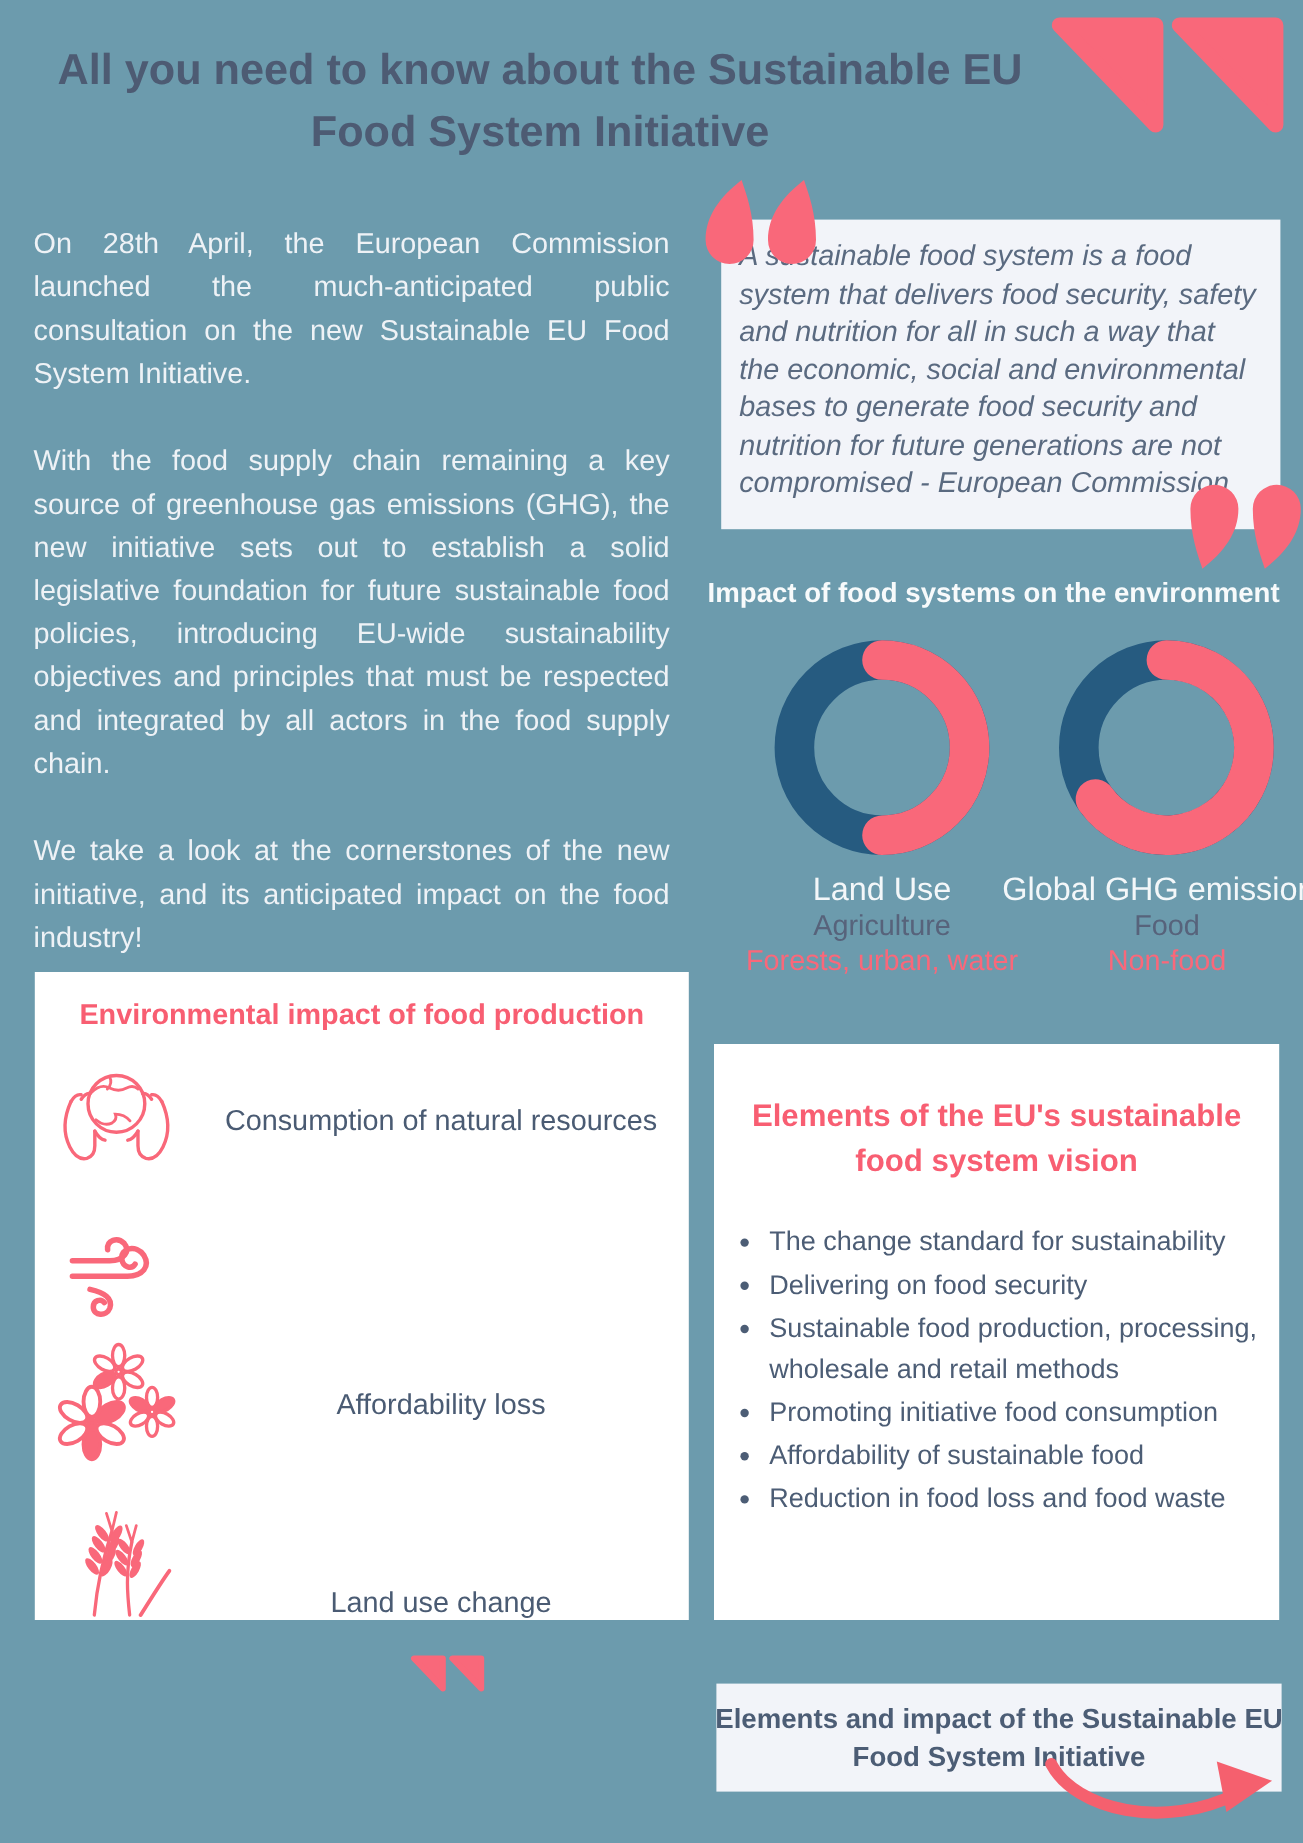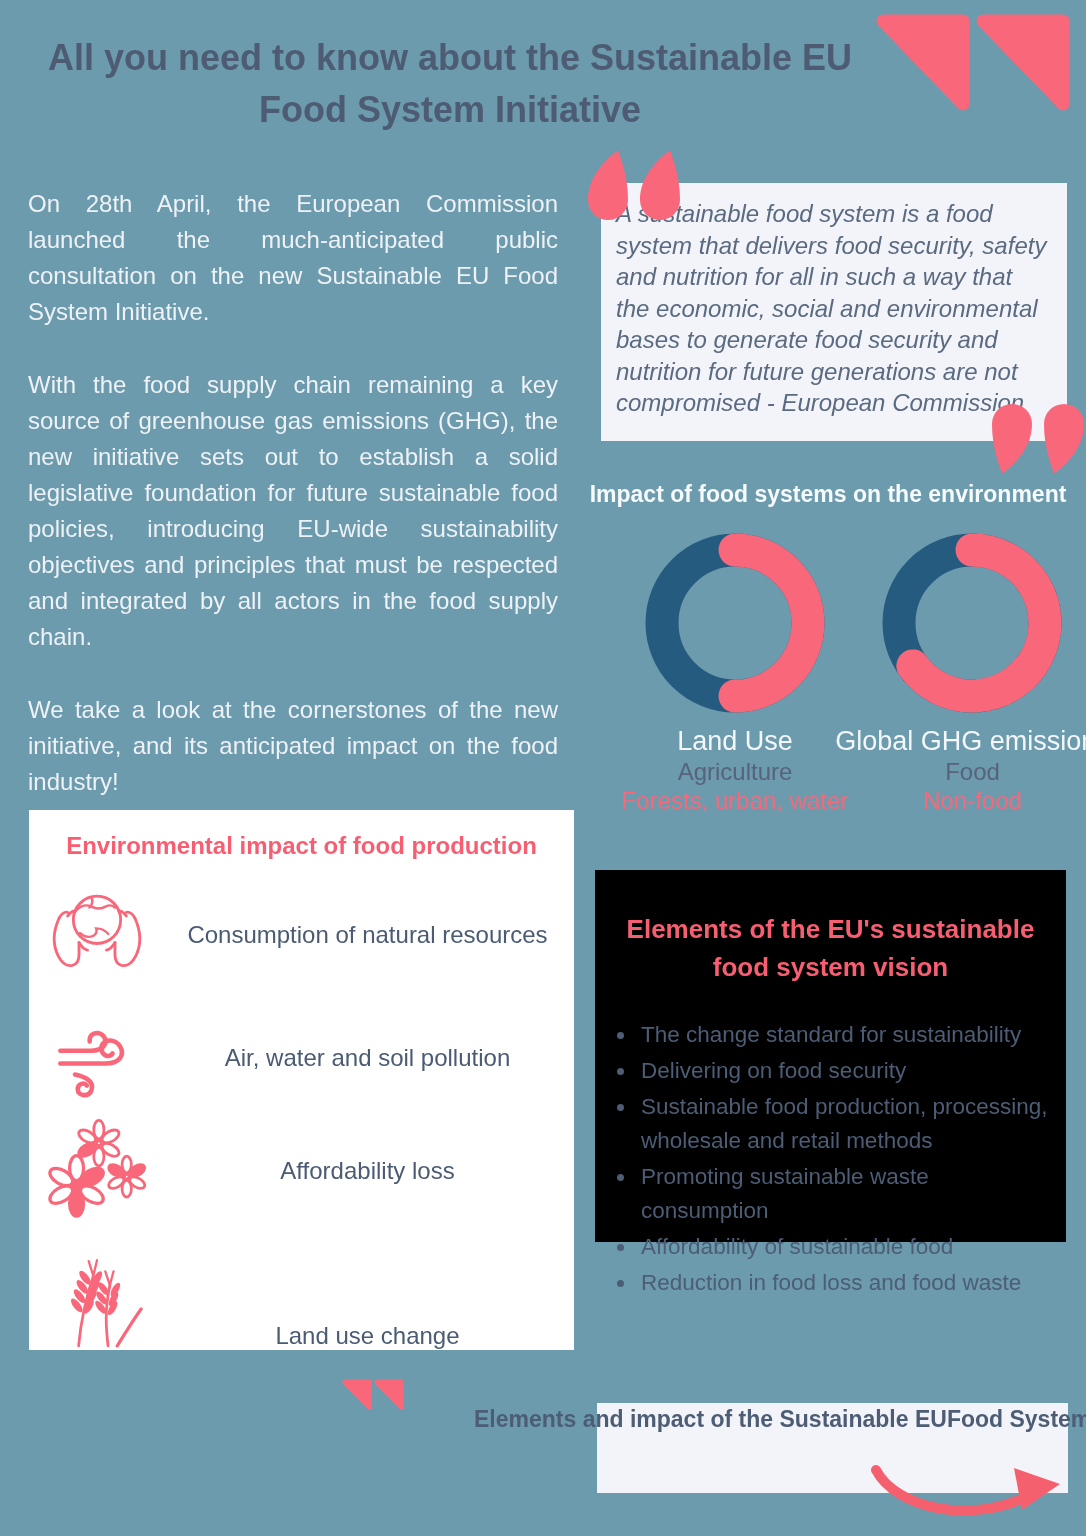--- a/index.html
+++ b/index.html
@@ -55,42 +55,42 @@
   .env-heading {
     margin:22px 8px 4px; color:#F85E72; font-size:24px; font-weight:bold;
   }
   .env-item { display:flex; align-items:center; }
   .env-item.r1 { height:142px; } .env-item.r2 { height:104px; }
   .env-item.r3 { height:122px; } .env-item.r4 { height:118px;align-items:flex-end; }
   .env-icon { width:136px; display:flex; justify-content:center; align-items:center; }
   .env-label { flex:1; display:flex; justify-content:center; color:#4A5B73; font-size:24px; padding-right:4px; }
 
   .vision-box {
-    position:absolute; left:595px; top:870px; width:471px; height:372px;
-    background:#000000;
+    position:absolute; left:595px; top:870px; width:471px; height:480px;
+    background:#ffffff;
   }
   .vision-heading {
     margin:40px 14px 32px; text-align:center;
     color:#F85E72; font-size:26px; font-weight:bold; line-height:38px;
   }
   .vision-list {
     margin:0; padding:0 4px 0 42px; color:#4C5D75;
     font-size:22.5px; line-height:34px;
   }
   .vision-list li { margin:0 0 2px 0; padding-left:4px; }
 
   .logo {
     position:absolute; left:60px; top:1386px;
     color:#FAFCFD; font-size:42px; font-weight:bold; line-height:47px; letter-spacing:0.2px;
   }
   .tri-small { position:absolute; left:342px; top:1379px; }
 
   .next-box {
     position:absolute; left:597px; top:1403px; width:471px; height:90px;
-    background:#F2F4F9; display:flex; flex-direction:row; justify-content:center;
+    background:#F2F4F9; display:flex; flex-direction:column; justify-content:center;
   }
   .next-text { color:#4C5D75; font-size:23px; font-weight:bold; line-height:32px; }
 
   .arrow { position:absolute; left:860px; top:1462px; }
 </style>
 </head>
 <body>
 
 <div class="canvas">
 
@@ -188,23 +188,20 @@
     <div class="env-item r2">
       <div class="env-icon">
         <svg width="88" height="92" viewBox="0 0 96 96">
           <g stroke="#F9687A" fill="none" stroke-width="5" stroke-linecap="round">
             <path d="M8,40 H42 C55,40 61,31 55,24 C49,18 39,21 40,30"></path>
             <path d="M8,54 H58 C72,54 79,45 73,35 C66,25 51,28 53,39 C54,46 62,48 65,43"></path>
             <path d="M24,66 C37,69 45,74 42,83 C39,91 27,90 27,82 C27,76 34,74 37,78"></path>
           </g>
         </svg>
       </div>
-      <div class="env-label">
-        <span class="center-line">Air, water and soil pollution</span>
-      </div>
     </div>
 
     <div class="env-item r3">
       <div class="env-icon">
         <svg width="104" height="108" viewBox="0 0 112 112">
           <g stroke="#F9687A" fill="none" stroke-width="3.5">
             <ellipse cx="34" cy="53" rx="7.5" ry="13.5"></ellipse>
             <ellipse cx="34" cy="53" rx="7.5" ry="13.5" transform="rotate(60 34 72)" fill="#F9687A"></ellipse>
             <ellipse cx="34" cy="53" rx="7.5" ry="13.5" transform="rotate(120 34 72)"></ellipse>
             <ellipse cx="34" cy="53" rx="7.5" ry="13.5" transform="rotate(180 34 72)" fill="#F9687A"></ellipse>
@@ -273,21 +270,21 @@
 
   <div class="vision-box">
     <div class="vision-heading">
       <div class="center-line">Elements of the EU's sustainable</div>
       <div class="center-line">food system vision</div>
     </div>
     <ul class="vision-list">
       <li>The change standard for sustainability</li>
       <li>Delivering on food security</li>
       <li>Sustainable food production, processing, wholesale and retail methods</li>
-      <li>Promoting sustainable waste consumption</li>
+      <li>Promoting initiative food consumption</li>
       <li>Affordability of sustainable food</li>
       <li>Reduction in food loss and food waste</li>
     </ul>
   </div>
 
   <svg class="tri-small" width="64" height="34" viewBox="0 0 64 34">
     <path d="M3,3 H27 V28 Z" fill="#F9687A" stroke="#F9687A" stroke-width="5" stroke-linejoin="round"></path>
     <path d="M35,3 H59 V28 Z" fill="#F9687A" stroke="#F9687A" stroke-width="5" stroke-linejoin="round"></path>
   </svg>
 

